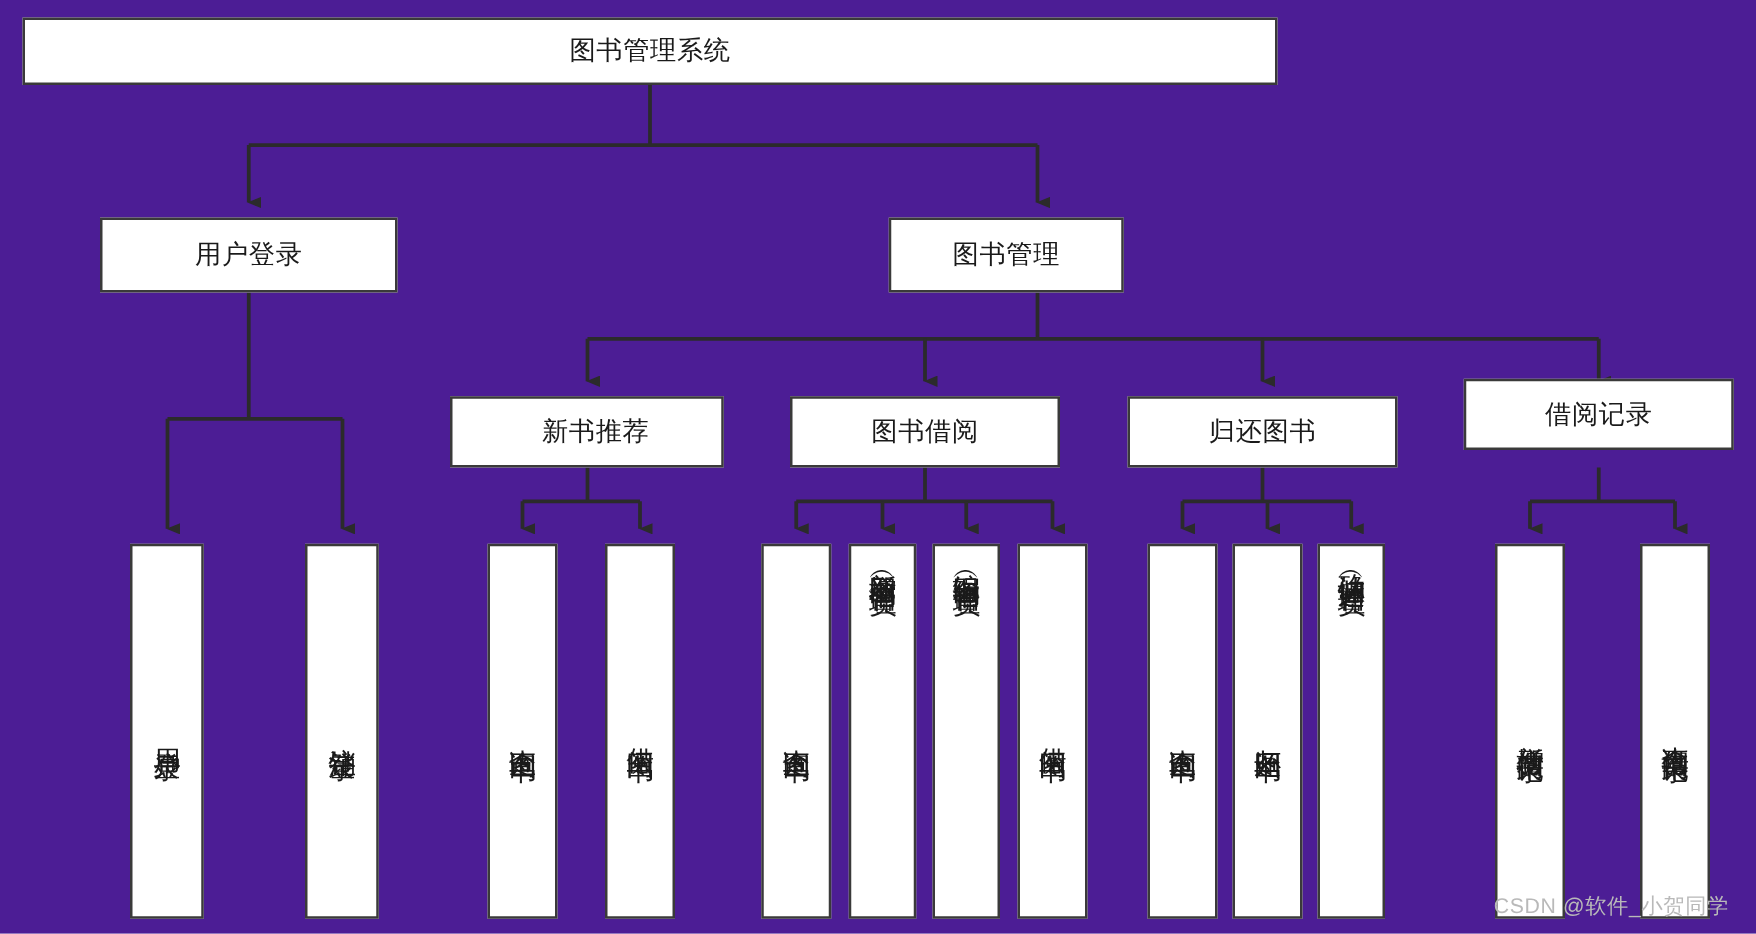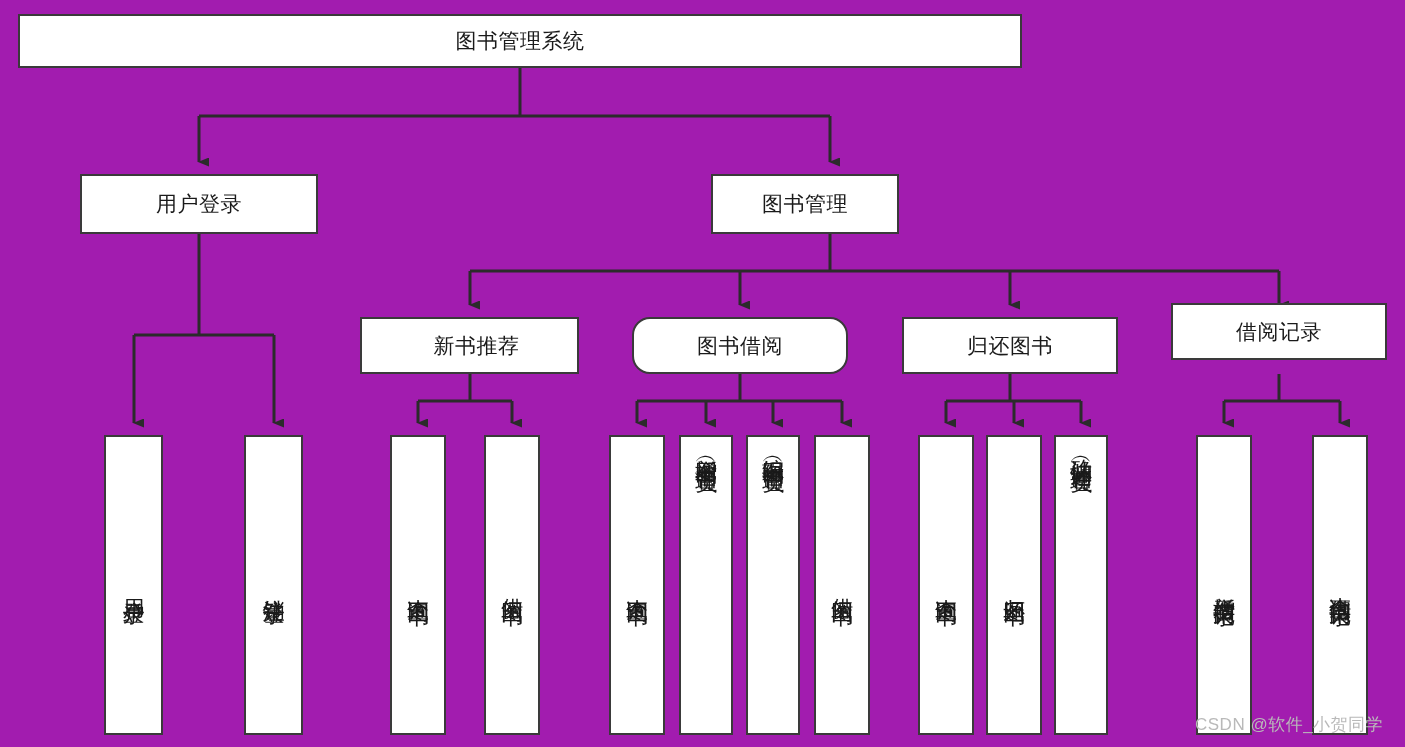--- a/index.html
+++ b/index.html
@@ -8,21 +8,21 @@
     padding: 0;
     background: #ffffff;
   }
   body {
     font-family: "Liberation Sans", "DejaVu Sans", sans-serif;
   }
   #canvas {
     position: relative;
     width: 1405px;
     height: 747px;
-    background: #a21caf;
+    background: #4c1d95;
     overflow: hidden;
   }
   #edges {
     position: absolute;
     left: 0;
     top: 0;
     width: 1405px;
     height: 747px;
     pointer-events: none;
   }
@@ -132,21 +132,21 @@
       </div>
       <div class="node horiz" style="left: 80px; top: 174px; width: 238px; height: 60px;">
         <span class="label">用户登录</span>
       </div>
       <div class="node horiz" style="left: 711px; top: 174px; width: 188px; height: 60px;">
         <span class="label">图书管理</span>
       </div>
       <div class="node horiz" style="left: 360px; top: 317px; width: 219px; height: 57px; padding-left: 14px;">
         <span class="label">新书推荐</span>
       </div>
-      <div class="node horiz" style="left: 632px; top: 317px; width: 216px; height: 57px; border-radius: 18px;">
+      <div class="node horiz" style="left: 632px; top: 317px; width: 216px; height: 57px;">
         <span class="label">图书借阅</span>
       </div>
       <div class="node horiz" style="left: 902px; top: 317px; width: 216px; height: 57px;">
         <span class="label">归还图书</span>
       </div>
       <div class="node horiz" style="left: 1171px; top: 303px; width: 216px; height: 57px;">
         <span class="label">借阅记录</span>
       </div>
       <div class="node vert mid" style="left: 104px; top: 435px; width: 59px; height: 300px;">
         <span class="label">用户登录</span>

